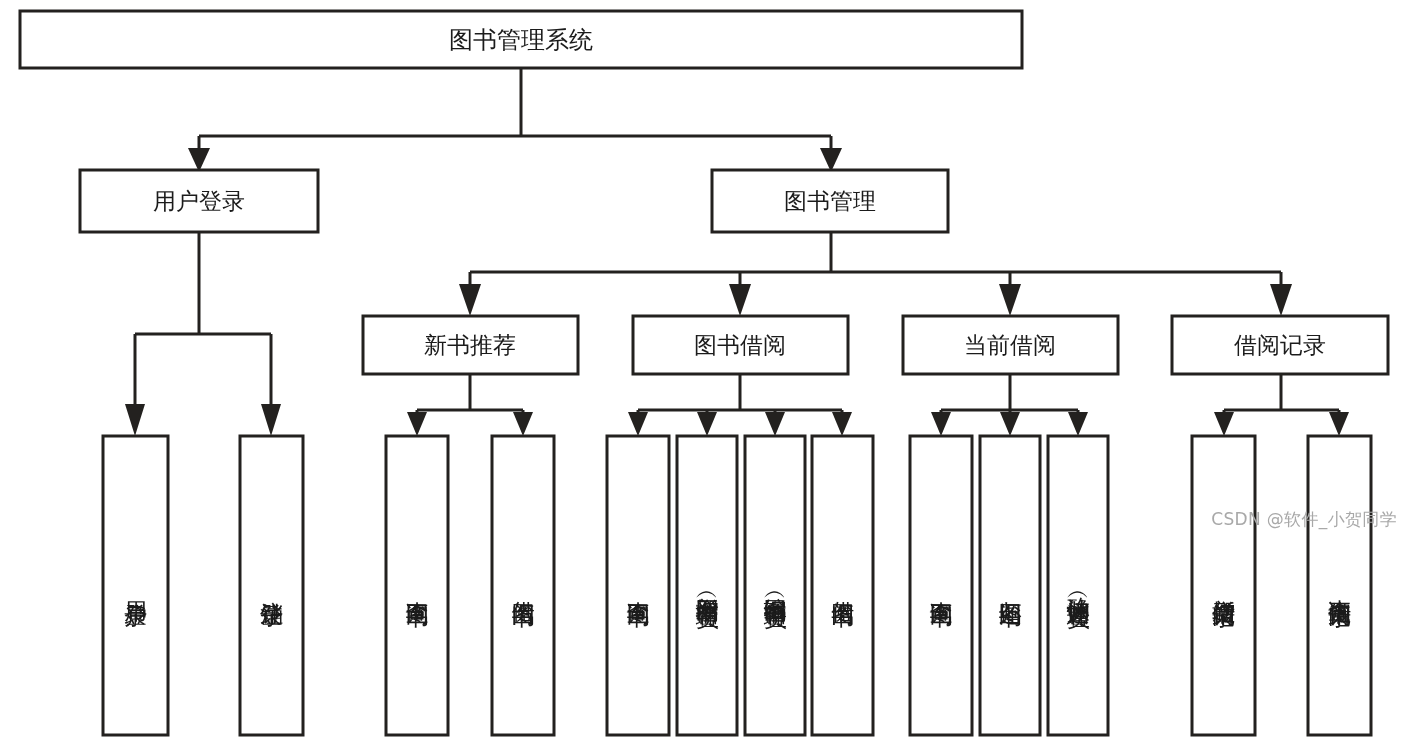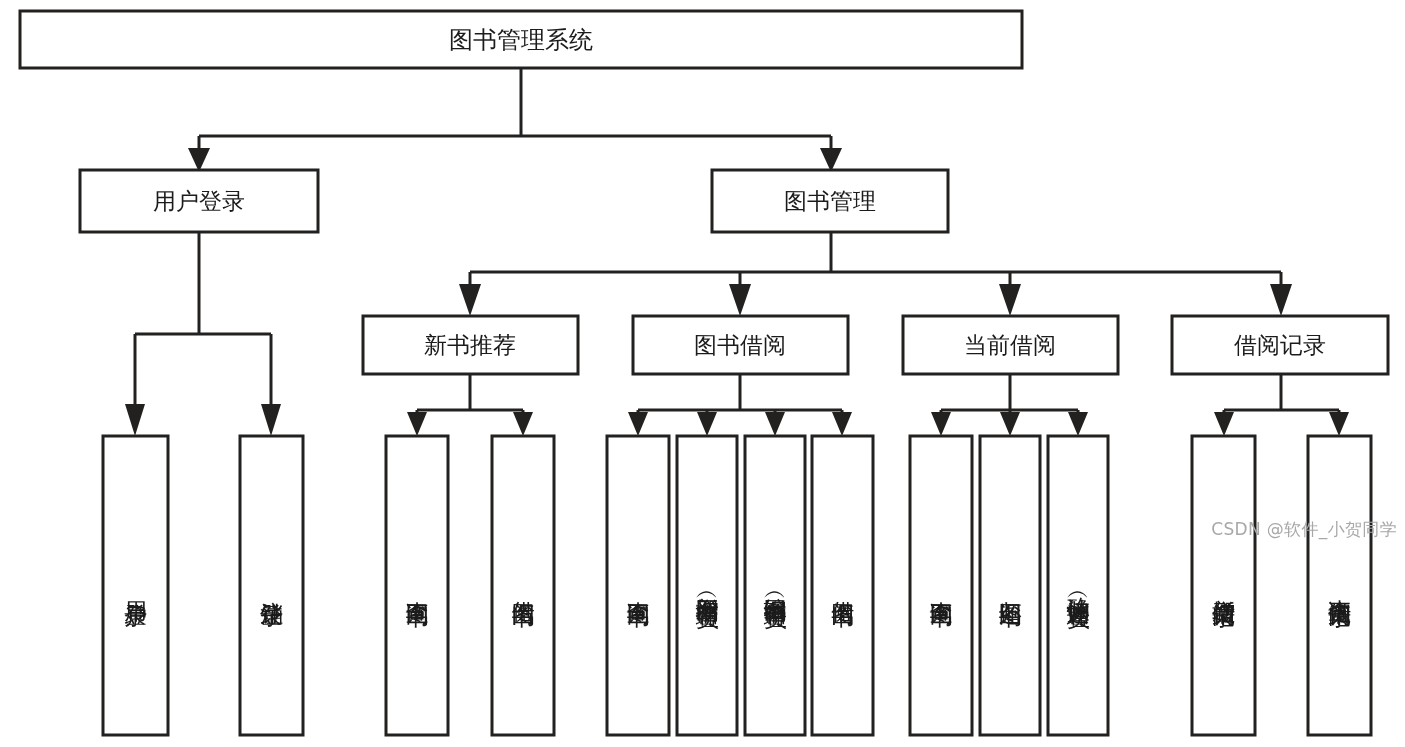--- a/index.html
+++ b/index.html
@@ -68,21 +68,21 @@
     display: flex;
     align-items: center;
     justify-content: center;
     white-space: nowrap;
     letter-spacing: 0.06em;
     pointer-events: none;
   }
   .watermark {
     position: absolute;
     right: 8px;
-    bottom: 8px;
+    bottom: 18px;
     font-family: "DejaVu Sans", "Liberation Sans", sans-serif;
     font-size: 17px;
     color: #a8a8a8;
     white-space: nowrap;
     letter-spacing: 0.02em;
   }
 </style>
 </head>
 <body>
 

